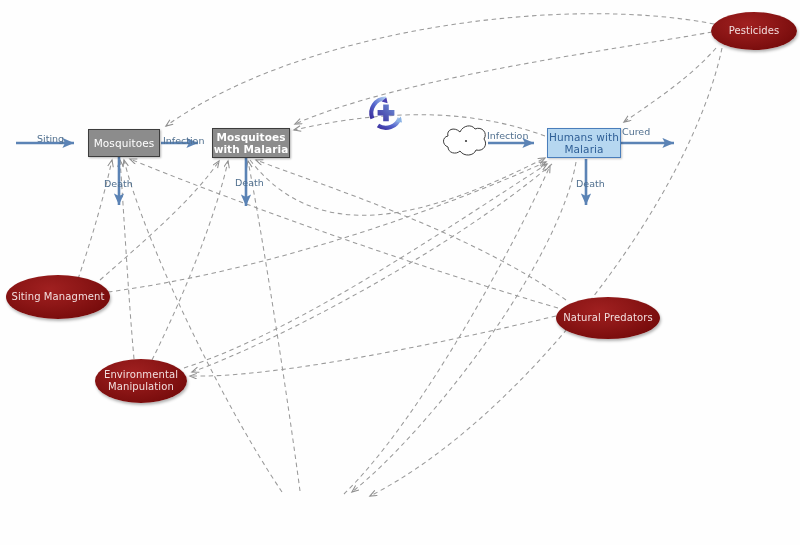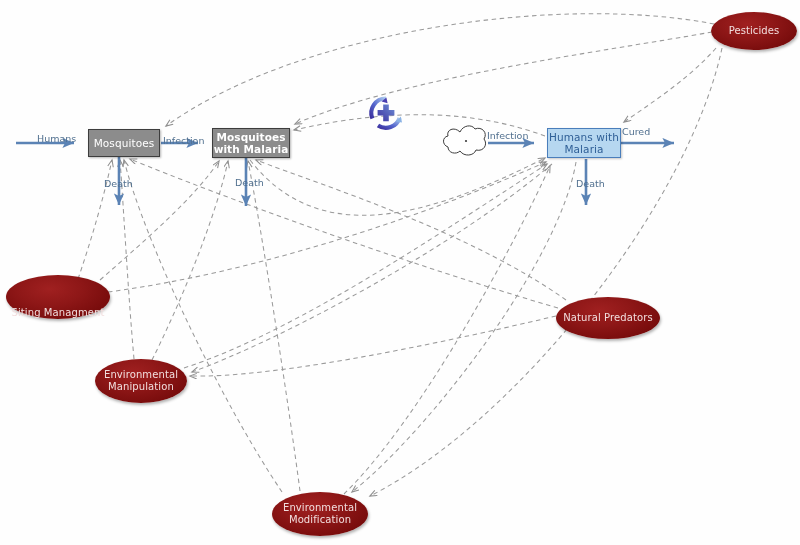--- a/index.html
+++ b/index.html
@@ -181,37 +181,34 @@
   </div>
 
   <div class="stock stock-blue" style="left:547px; top:128px; width:74px; height:30px;">
     <span>Humans with Malaria</span>
   </div>
 
   <div class="aux" style="left:711px; top:12px; width:86px; height:38px;">
     <span>Pesticides</span>
   </div>
 
-  <div class="aux" style="left:6px; top:275px; width:104px; height:44px;align-items:flex-end;">
+  <div class="aux" style="left:6px; top:275px; width:104px; height:44px;">
     <span>Siting Managment</span>
   </div>
 
   <div class="aux" style="left:95px; top:359px; width:92px; height:44px;">
     <span>Environmental Manipulation</span>
   </div>
 
-  <div class="aux" style="left:272px; top:492px; width:96px; height:44px;">
-    <span>Environmental Modification</span>
-  </div>
 
   <div class="aux" style="left:556px; top:297px; width:104px; height:42px;align-items:center;">
     <span>Natural Predators</span>
   </div>
 
-  <div class="flow-label" style="left:37px; top:133px;">Humans</div>
+  <div class="flow-label" style="left:37px; top:133px;">Siting</div>
   <div class="flow-label" style="left:163px; top:135px;">Infection</div>
   <div class="flow-label" style="left:104px; top:178px;">Death</div>
   <div class="flow-label" style="left:235px; top:177px;">Death</div>
   <div class="flow-label" style="left:487px; top:130px;">Infection</div>
   <div class="flow-label" style="left:622px; top:126px;">Cured</div>
   <div class="flow-label" style="left:576px; top:178px;">Death</div>
 
   <div class="loop-marker" style="left:366px; top:93px;">
     <svg width="40" height="40" viewBox="0 0 40 40">
       <defs>

